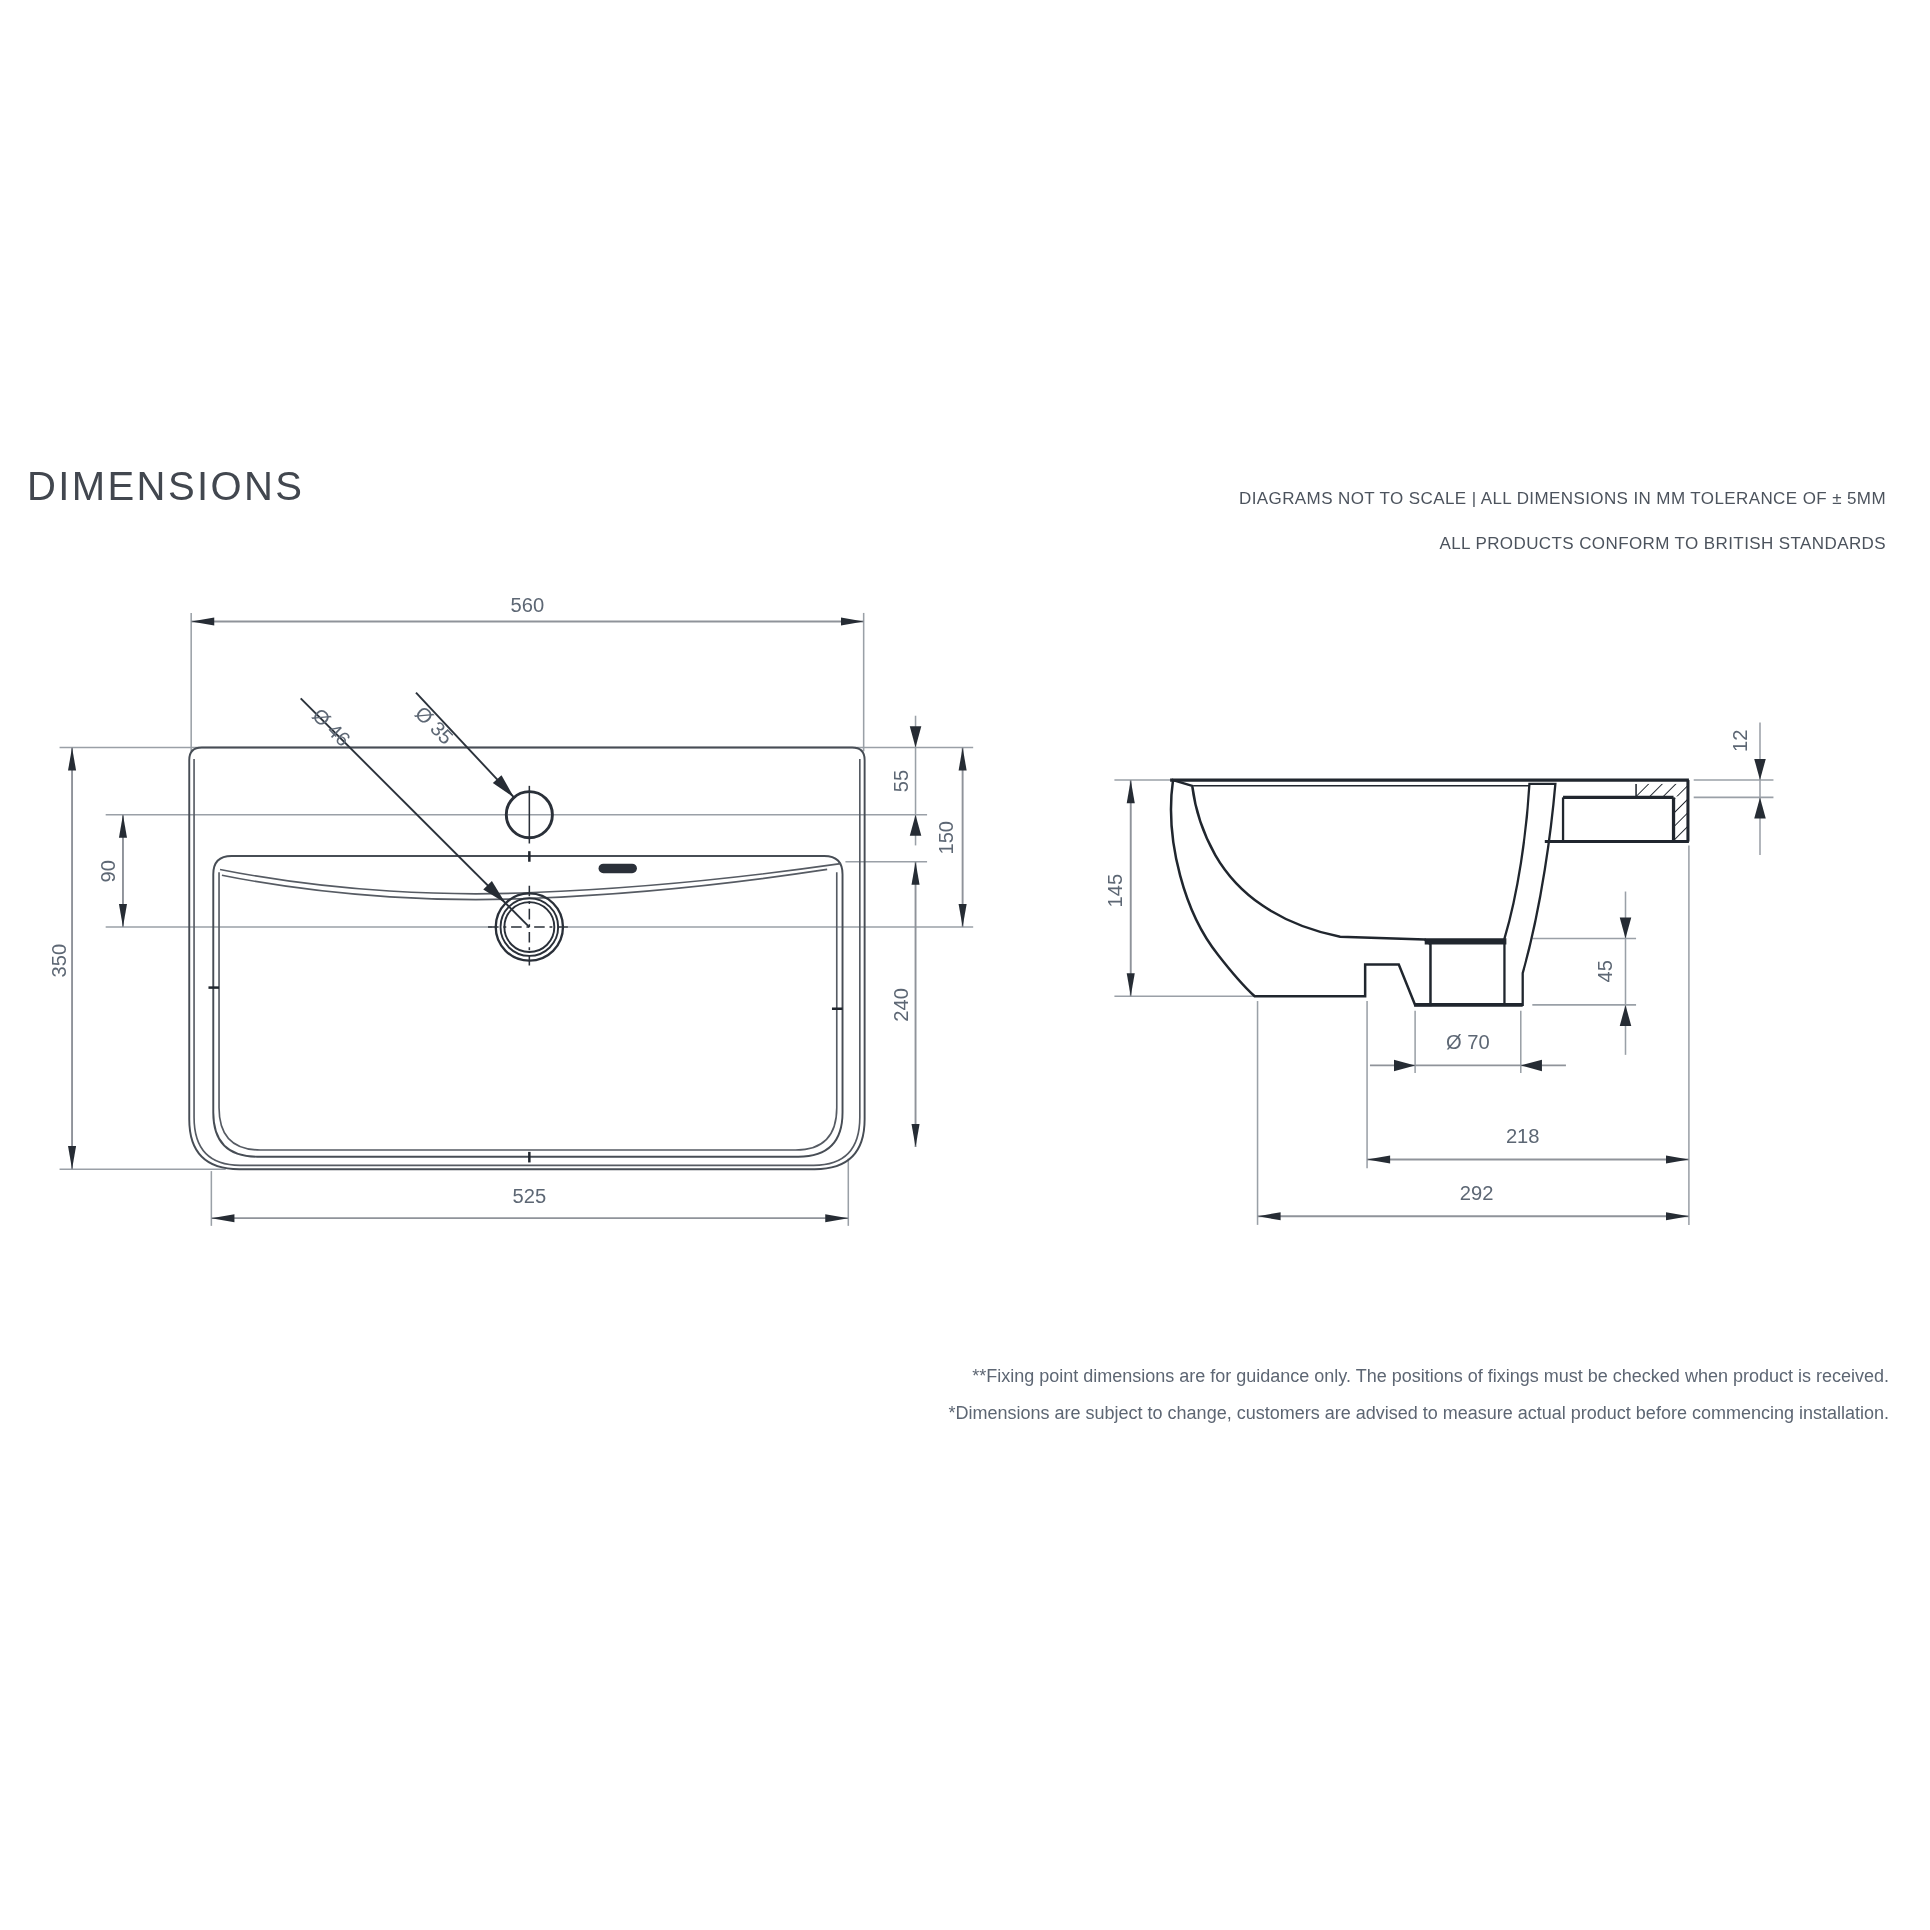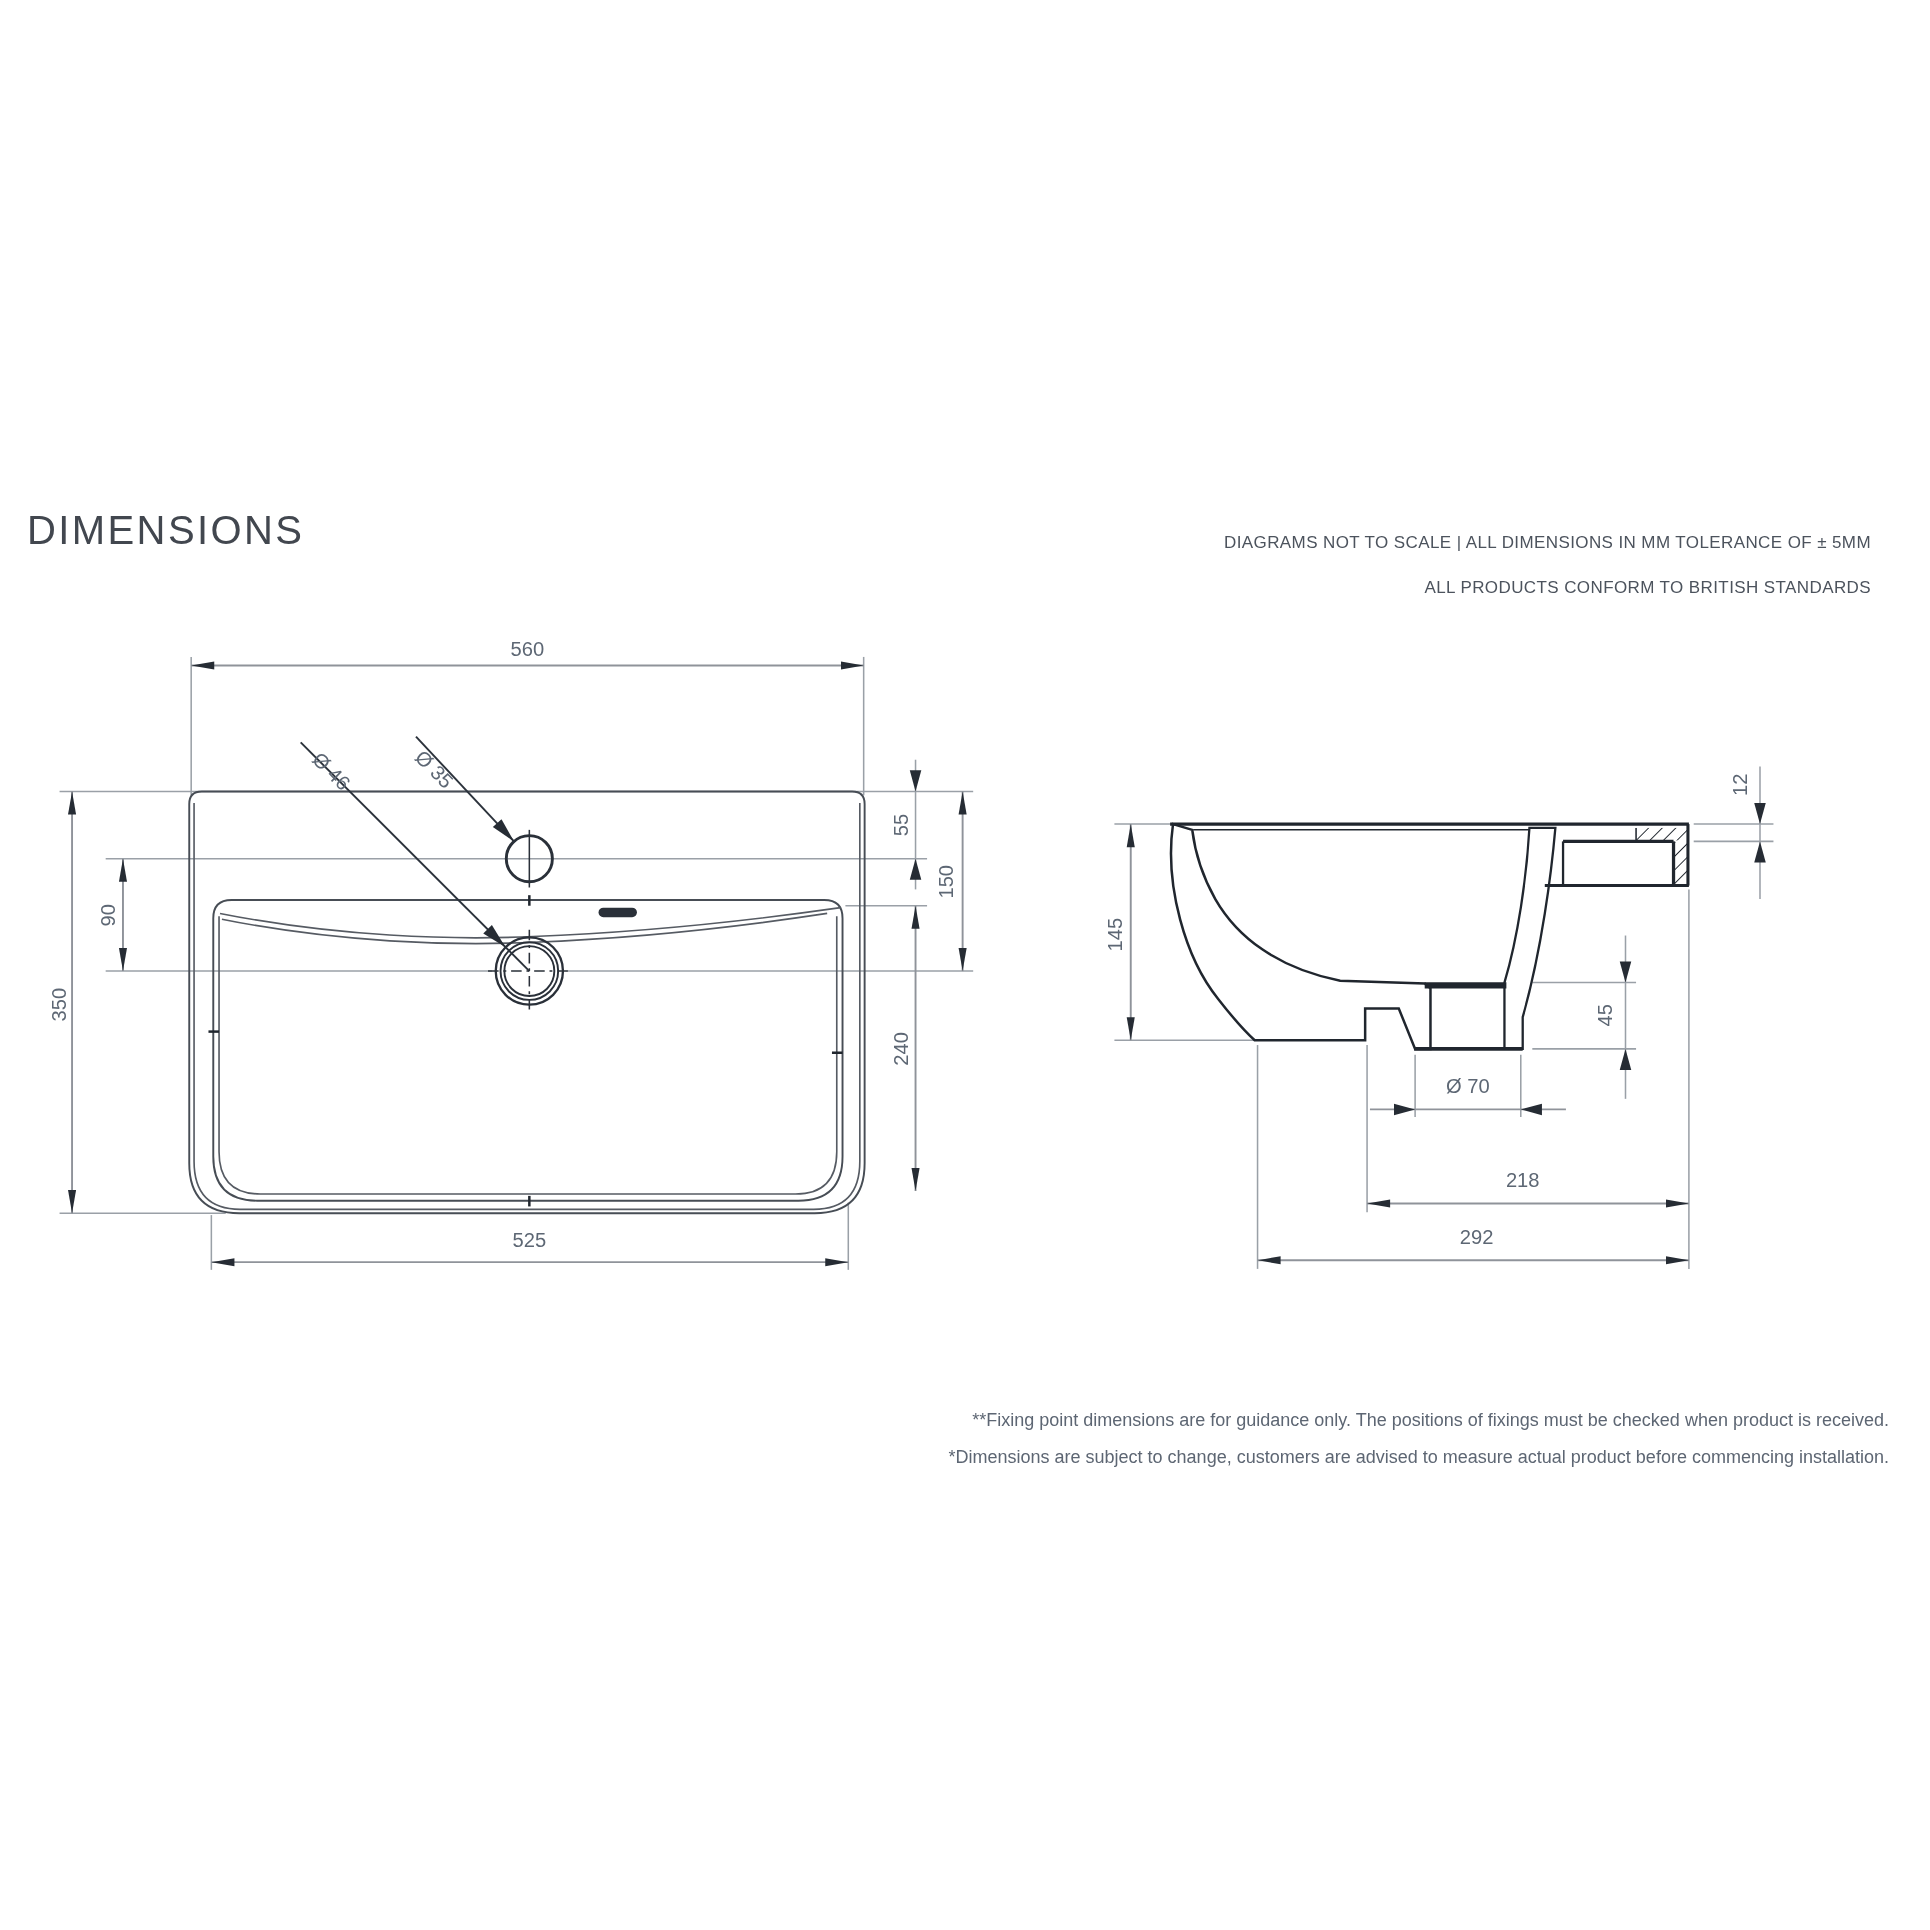--- a/index.html
+++ b/index.html
@@ -1,26 +1,25 @@
 <!DOCTYPE html>
 <html><head>
 <meta charset="utf-8">
 <style>
   html,body{margin:0;padding:0;background:#ffffff;}
   .canvas{
     position:relative;width:1931px;height:1465px;background:#ffffff;overflow:hidden;
     font-family:"Liberation Sans", sans-serif;
-    margin-top:44px;
   }
   .page-title{
     position:absolute;left:27px;top:464px;
     font-size:40px;font-weight:400;letter-spacing:2.4px;color:#42474f;
   }
   .header-notes{
-    position:absolute;right:60px;top:476px;text-align:right;
+    position:absolute;right:45px;top:476px;text-align:right;
     font-size:17px;letter-spacing:0.4px;color:#4c535d;line-height:45px;white-space:nowrap;
   }
   .footer-notes{
     position:absolute;right:42px;top:1358px;text-align:right;
     font-size:18px;color:#5d6673;line-height:37px;white-space:nowrap;
   }
   svg text{
     font-family:"Liberation Sans", sans-serif;
     font-size:21px;fill:#5d6774;
   }

